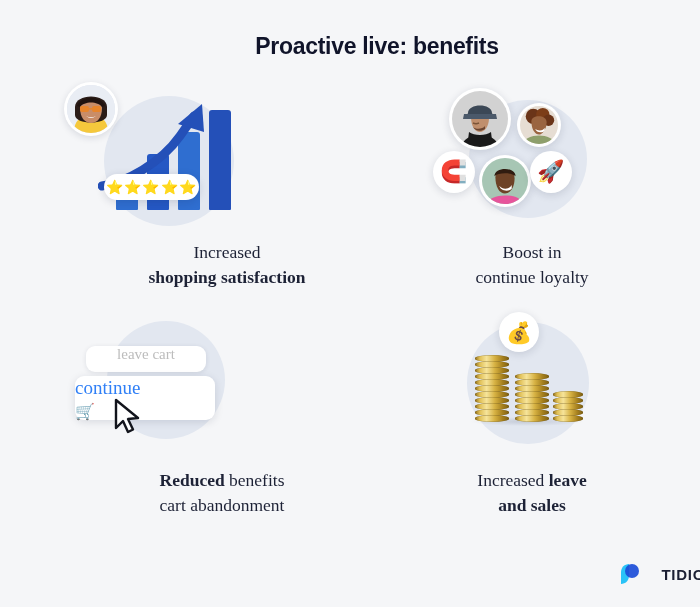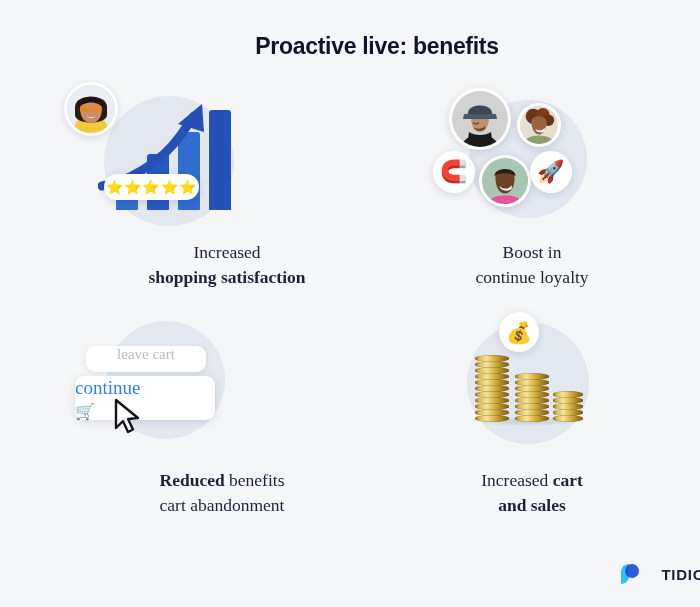--- a/index.html
+++ b/index.html
@@ -331,21 +331,21 @@
               <div class="coin" style="bottom: 24px;"></div>
             </div>
         </div>
 
         <div class="money-badge">
           <span class="emo">💰</span>
         </div>
       </div>
 
       <div class="caption">
-        <span class="cap-line"><span>Increased </span><b>cart</b></span>
+        <span class="cap-line"><span>Increased </span><b>leave</b></span>
         <span class="cap-line"><b>and sales</b></span>
       </div>
     </div>
 
   </div>
 
   <div class="logo">
     <div class="logo-mark">
       <svg width="22" height="22" viewBox="0 0 22 22">
         <path d="M2 9 C2 4.6 5.6 1 10 1 L10 13 C10 17.4 6.4 21 2 21 Z" fill="#29c3f7"></path>

